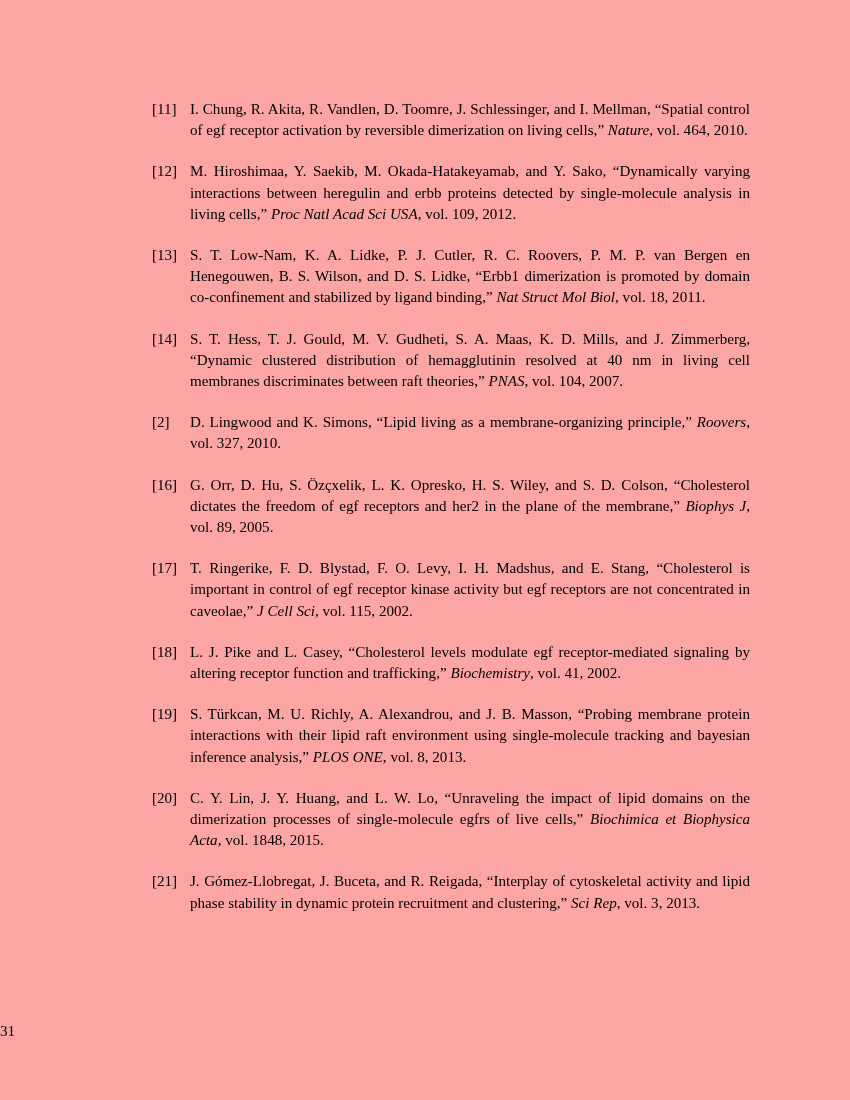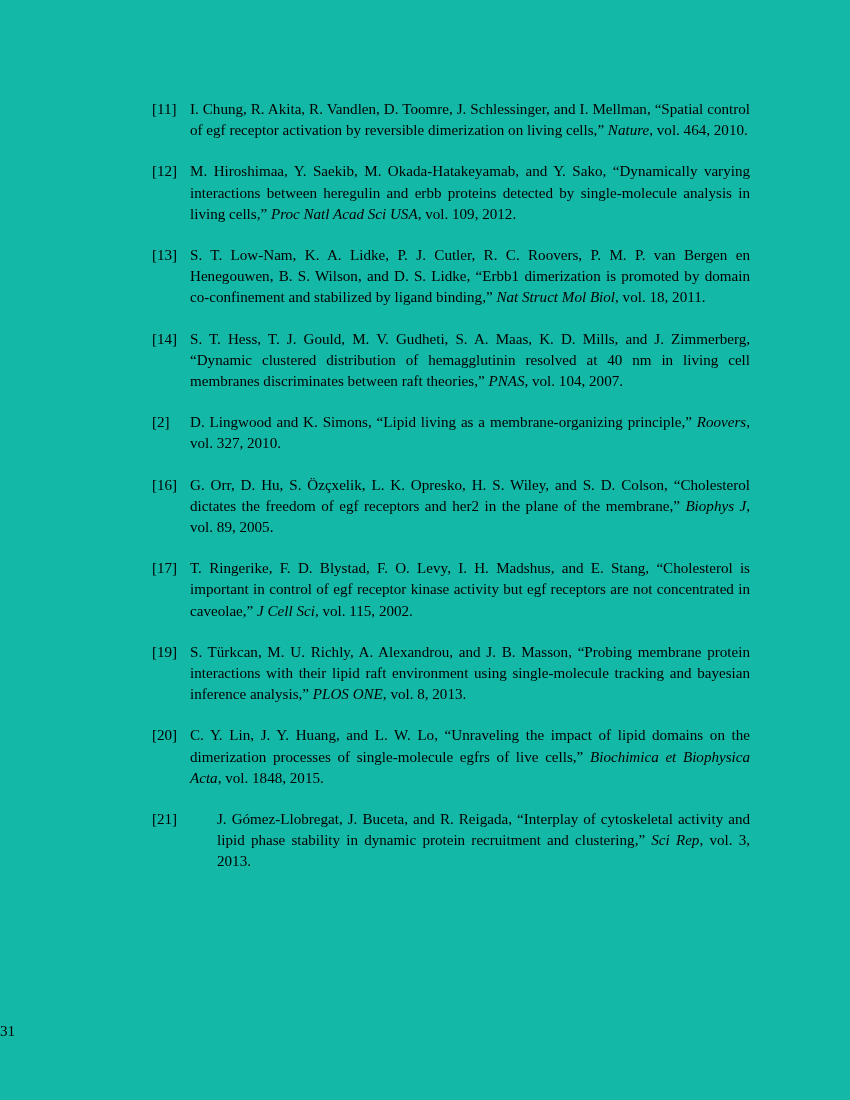--- a/index.html
+++ b/index.html
@@ -15,38 +15,37 @@
     color: #000000;
     position: relative;
     overflow: hidden;
   }
   .page {
     position: absolute;
     left: 0;
     top: 0;
     width: 850px;
     height: 1100px;
-    background: #14b8a6;
+    background: #fca5a5;
   }
   .refs-block {
     position: absolute;
     left: 152px;
     top: 99px;
     width: 598px;
   }
   .ref-entry {
     display: flex;
     align-items: flex-start;
     margin-bottom: 20px;
     font-size: 15.1px;
     line-height: 21.2px;
   }
   .ref-entry:last-child {
     margin-bottom: 0;
-    gap: 27px;
   }
   .ref-label {
     flex: 0 0 38px;
     width: 38px;
     text-align: left;
     white-space: nowrap;
   }
   .ref-text {
     flex: 1 1 auto;
     text-align: justify;
@@ -94,20 +93,24 @@
       </div>
       <div class="ref-entry">
         <div class="ref-label">[16]</div>
         <div class="ref-text"><span>G. Orr, D. Hu, S. Özçxelik, L. K. Opresko, H. S. Wiley, and S. D. Colson, “Cholesterol dictates the freedom of egf receptors and her2 in the plane of the membrane,” </span><i>Biophys J</i><span>, vol. 89, 2005.</span></div>
       </div>
       <div class="ref-entry">
         <div class="ref-label">[17]</div>
         <div class="ref-text"><span>T. Ringerike, F. D. Blystad, F. O. Levy, I. H. Madshus, and E. Stang, “Cholesterol is important in control of egf receptor kinase activity but egf receptors are not concentrated in caveolae,” </span><i>J Cell Sci</i><span>, vol. 115, 2002.</span></div>
       </div>
       <div class="ref-entry">
+        <div class="ref-label">[18]</div>
+        <div class="ref-text"><span>L. J. Pike and L. Casey, “Cholesterol levels modulate egf receptor-mediated signaling by altering receptor function and trafficking,” </span><i>Biochemistry</i><span>, vol. 41, 2002.</span></div>
+      </div>
+      <div class="ref-entry">
         <div class="ref-label">[19]</div>
         <div class="ref-text"><span>S. Türkcan, M. U. Richly, A. Alexandrou, and J. B. Masson, “Probing membrane protein interactions with their lipid raft environment using single-molecule tracking and bayesian inference analysis,” </span><i>PLOS ONE</i><span>, vol. 8, 2013.</span></div>
       </div>
       <div class="ref-entry">
         <div class="ref-label">[20]</div>
         <div class="ref-text"><span>C. Y. Lin, J. Y. Huang, and L. W. Lo, “Unraveling the impact of lipid domains on the dimerization processes of single-molecule egfrs of live cells,” </span><i>Biochimica et Biophysica Acta</i><span>, vol. 1848, 2015.</span></div>
       </div>
       <div class="ref-entry">
         <div class="ref-label">[21]</div>
         <div class="ref-text"><span>J. Gómez-Llobregat, J. Buceta, and R. Reigada, “Interplay of cytoskeletal activity and lipid phase stability in dynamic protein recruitment and clustering,” </span><i>Sci Rep</i><span>, vol. 3, 2013.</span></div>

